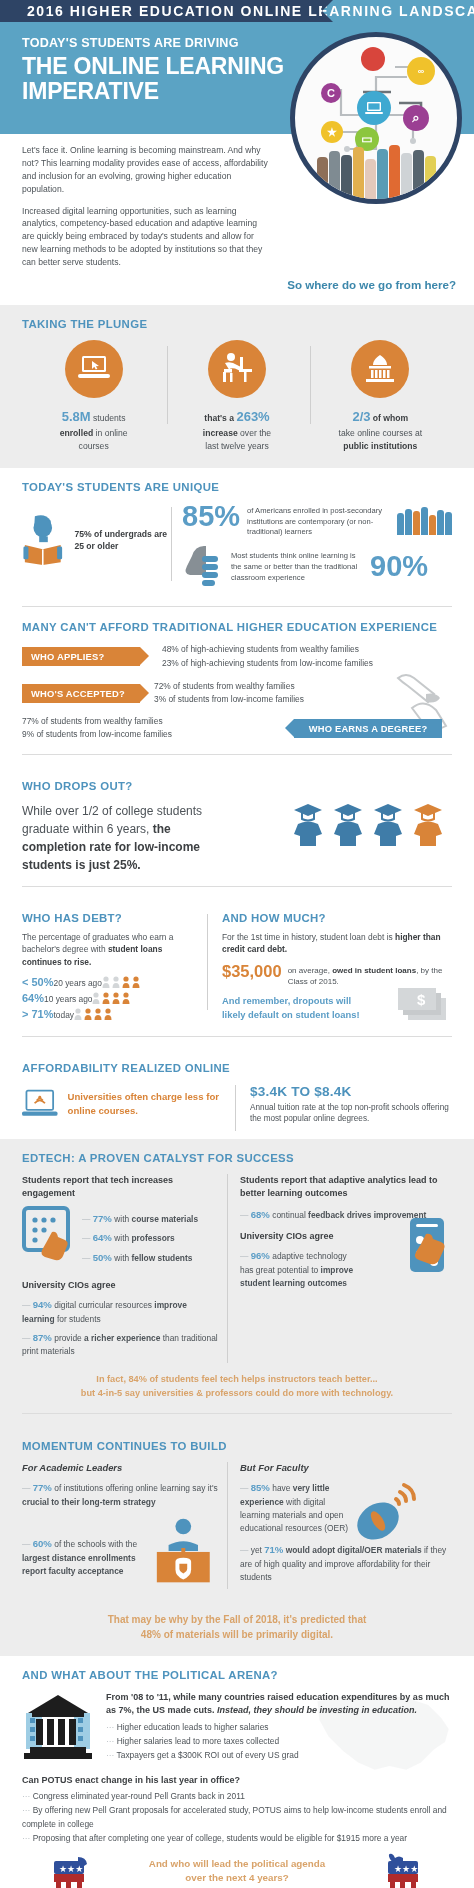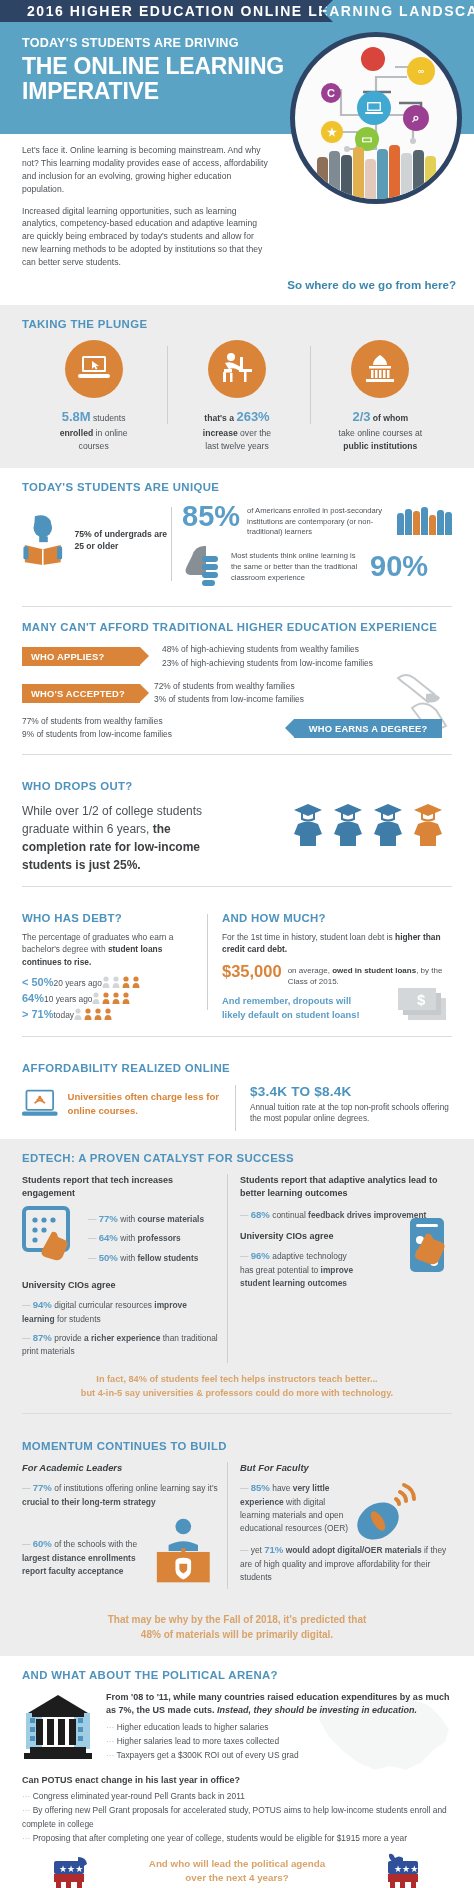--- a/index.html
+++ b/index.html
@@ -557,21 +557,21 @@
         <div class="range-sub">Annual tuition rate at the top non-profit schools offering the most popular online degrees.</div>
       </div>
     </div>
   </div>
 
   <div class="sec gray">
     <div class="sec-title">EDTECH: A PROVEN CATALYST FOR SUCCESS</div>
     <div class="two-col">
       <div class="col-l">
         <div class="lead">Students report that tech increases engagement</div>
-        <div style="display:flex;gap:6px;align-items:flex-start">
+        <div style="display:flex;align-items:flex-start">
           <svg class="tablet-icon" viewBox="0 0 60 58">
             <rect x="2" y="2" width="44" height="42" rx="4" fill="none" stroke="#4e93bd" stroke-width="4"></rect>
             <g fill="#4e93bd">
                 <circle cx="13" cy="14" r="2.6"></circle>
                 <circle cx="22" cy="14" r="2.6"></circle>
                 <circle cx="31" cy="14" r="2.6"></circle>
                 <circle cx="13" cy="24" r="2.6"></circle>
                 <circle cx="22" cy="24" r="2.6"></circle>
                 <circle cx="13" cy="34" r="2.6"></circle>
               </g>

